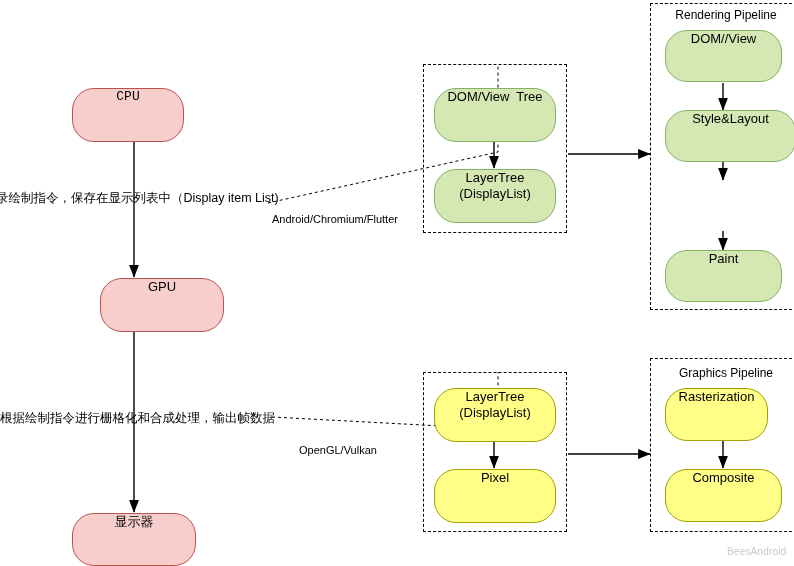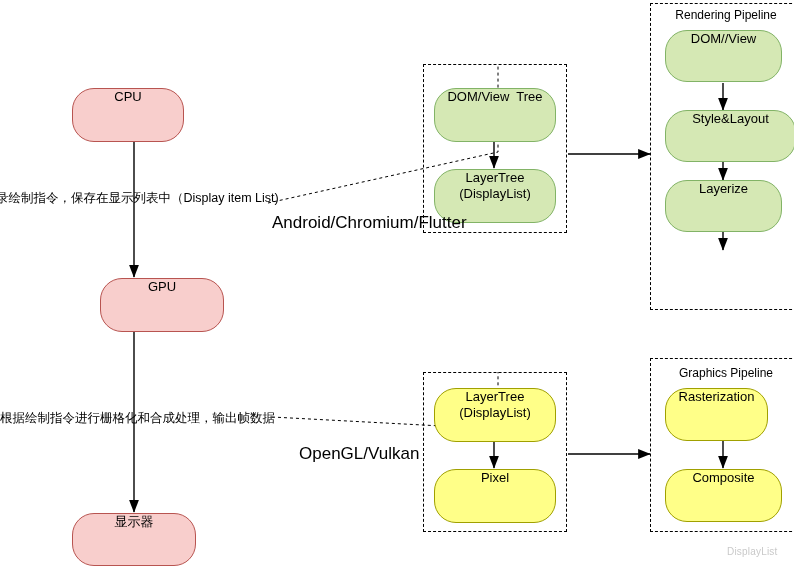--- a/index.html
+++ b/index.html
@@ -24,21 +24,21 @@
   .yellow{background:#ffff88;border:1px solid #a0a000;}
 
   .dashbox{
     position:absolute;box-sizing:border-box;
     border:1px dashed #000000;background:transparent;
   }
   .dashbox-title{
     position:absolute;font-size:12px;color:#000;white-space:nowrap;
   }
   .lbl{
-    position:absolute;font-size:17px;color:#000;white-space:nowrap;
+    position:absolute;font-size:11px;color:#000;white-space:nowrap;
   }
   .lbl-cn{font-size:12.5px;}
   .watermark{
     position:absolute;font-size:10px;color:#c9c9c9;white-space:nowrap;
     letter-spacing:.2px;
   }
 </style>
 </head>
 <body>
 
@@ -62,21 +62,21 @@
 
     <line x1="723" y1="83" x2="723" y2="110" stroke="#000" stroke-width="1.4" marker-end="url(#arrowhead)"></line>
     <line x1="723" y1="161" x2="723" y2="180" stroke="#000" stroke-width="1.4" marker-end="url(#arrowhead)"></line>
     <line x1="723" y1="231" x2="723" y2="250" stroke="#000" stroke-width="1.4" marker-end="url(#arrowhead)"></line>
     <line x1="723" y1="441" x2="723" y2="468" stroke="#000" stroke-width="1.4" marker-end="url(#arrowhead)"></line>
 
     <polyline points="268,203 498,152 498,64" fill="none" stroke="#000" stroke-width="1" stroke-dasharray="3,3"></polyline>
     <polyline points="272,417 498,429 498,372" fill="none" stroke="#000" stroke-width="1" stroke-dasharray="3,3"></polyline>
   </svg>
 
-  <div class="node pink" style="left:72px;top:88px;width:112px;height:54px;">
+  <div class="node pink" style="left:72px;top:88px;width:112px;height:54px;font-family:Liberation Mono, monospace;">
     <span>CPU</span>
   </div>
 
   <div class="node pink" style="left:72px;top:278px;width:124px;height:54px;margin-left:28px;">
     <span>GPU</span>
   </div>
 
   <div class="node pink" style="left:72px;top:513px;width:124px;height:53px;">
     <span>显示器</span>
   </div>
@@ -115,31 +115,31 @@
   <div class="dashbox-title" style="left:650px;top:8px;width:152px;text-align:center;">Rendering Pipeline</div>
 
   <div class="node green" style="left:665px;top:30px;width:117px;height:52px;">
     <span>DOM//View</span>
   </div>
 
   <div class="node green" style="left:665px;top:110px;width:131px;height:52px;">
     <span>Style&amp;Layout</span>
   </div>
 
-  <div class="node green" style="left:665px;top:180px;width:117px;height:52px;">
-    <span>Layerize</span>
+
+  <div class="node green" style="left:665px;top:250px;width:117px;height:52px;">
+    <span>Paint</span>
   </div>
-
 
   <div class="dashbox" style="left:650px;top:358px;width:152px;height:174px;"></div>
   <div class="dashbox-title" style="left:650px;top:366px;width:152px;text-align:center;">Graphics Pipeline</div>
 
   <div class="node yellow" style="left:665px;top:388px;width:103px;height:53px;">
     <span>Rasterization</span>
   </div>
 
   <div class="node yellow" style="left:665px;top:469px;width:117px;height:53px;">
     <span>Composite</span>
   </div>
 
-  <div class="watermark" style="left:727px;top:546px;">DisplayList</div>
+  <div class="watermark" style="left:727px;top:546px;">BeesAndroid</div>
 
 </div>
 
 </body></html>

